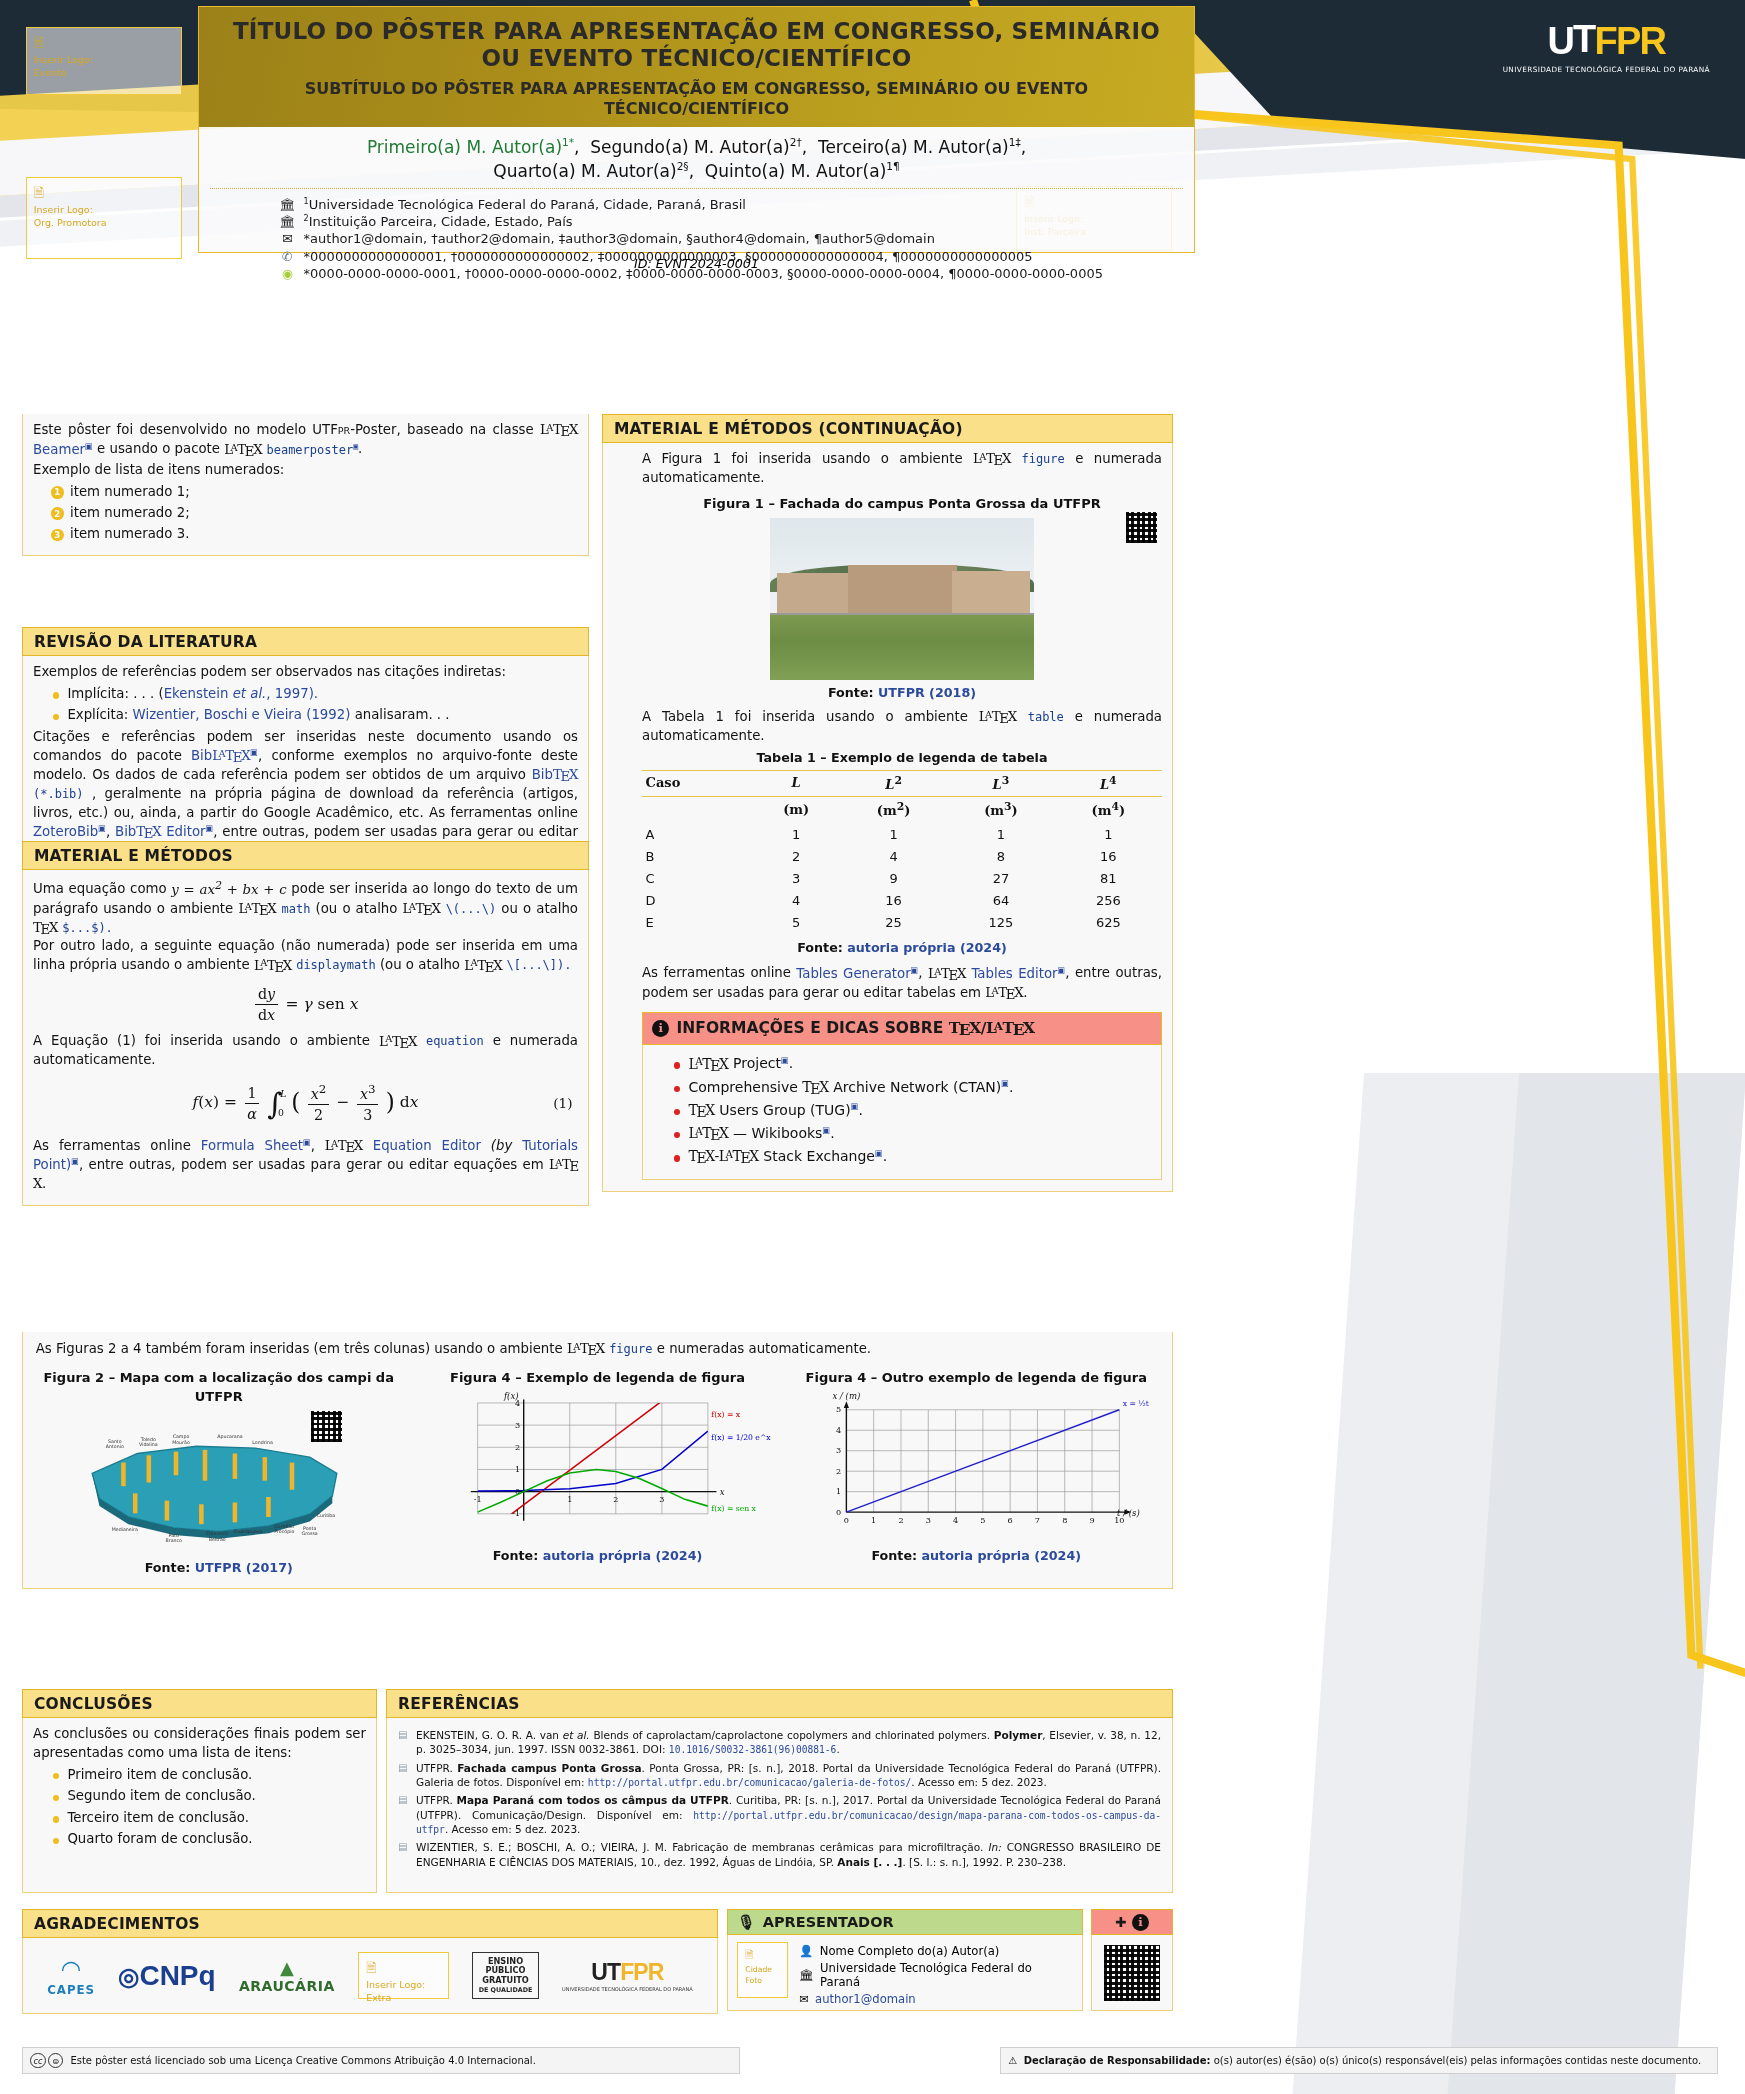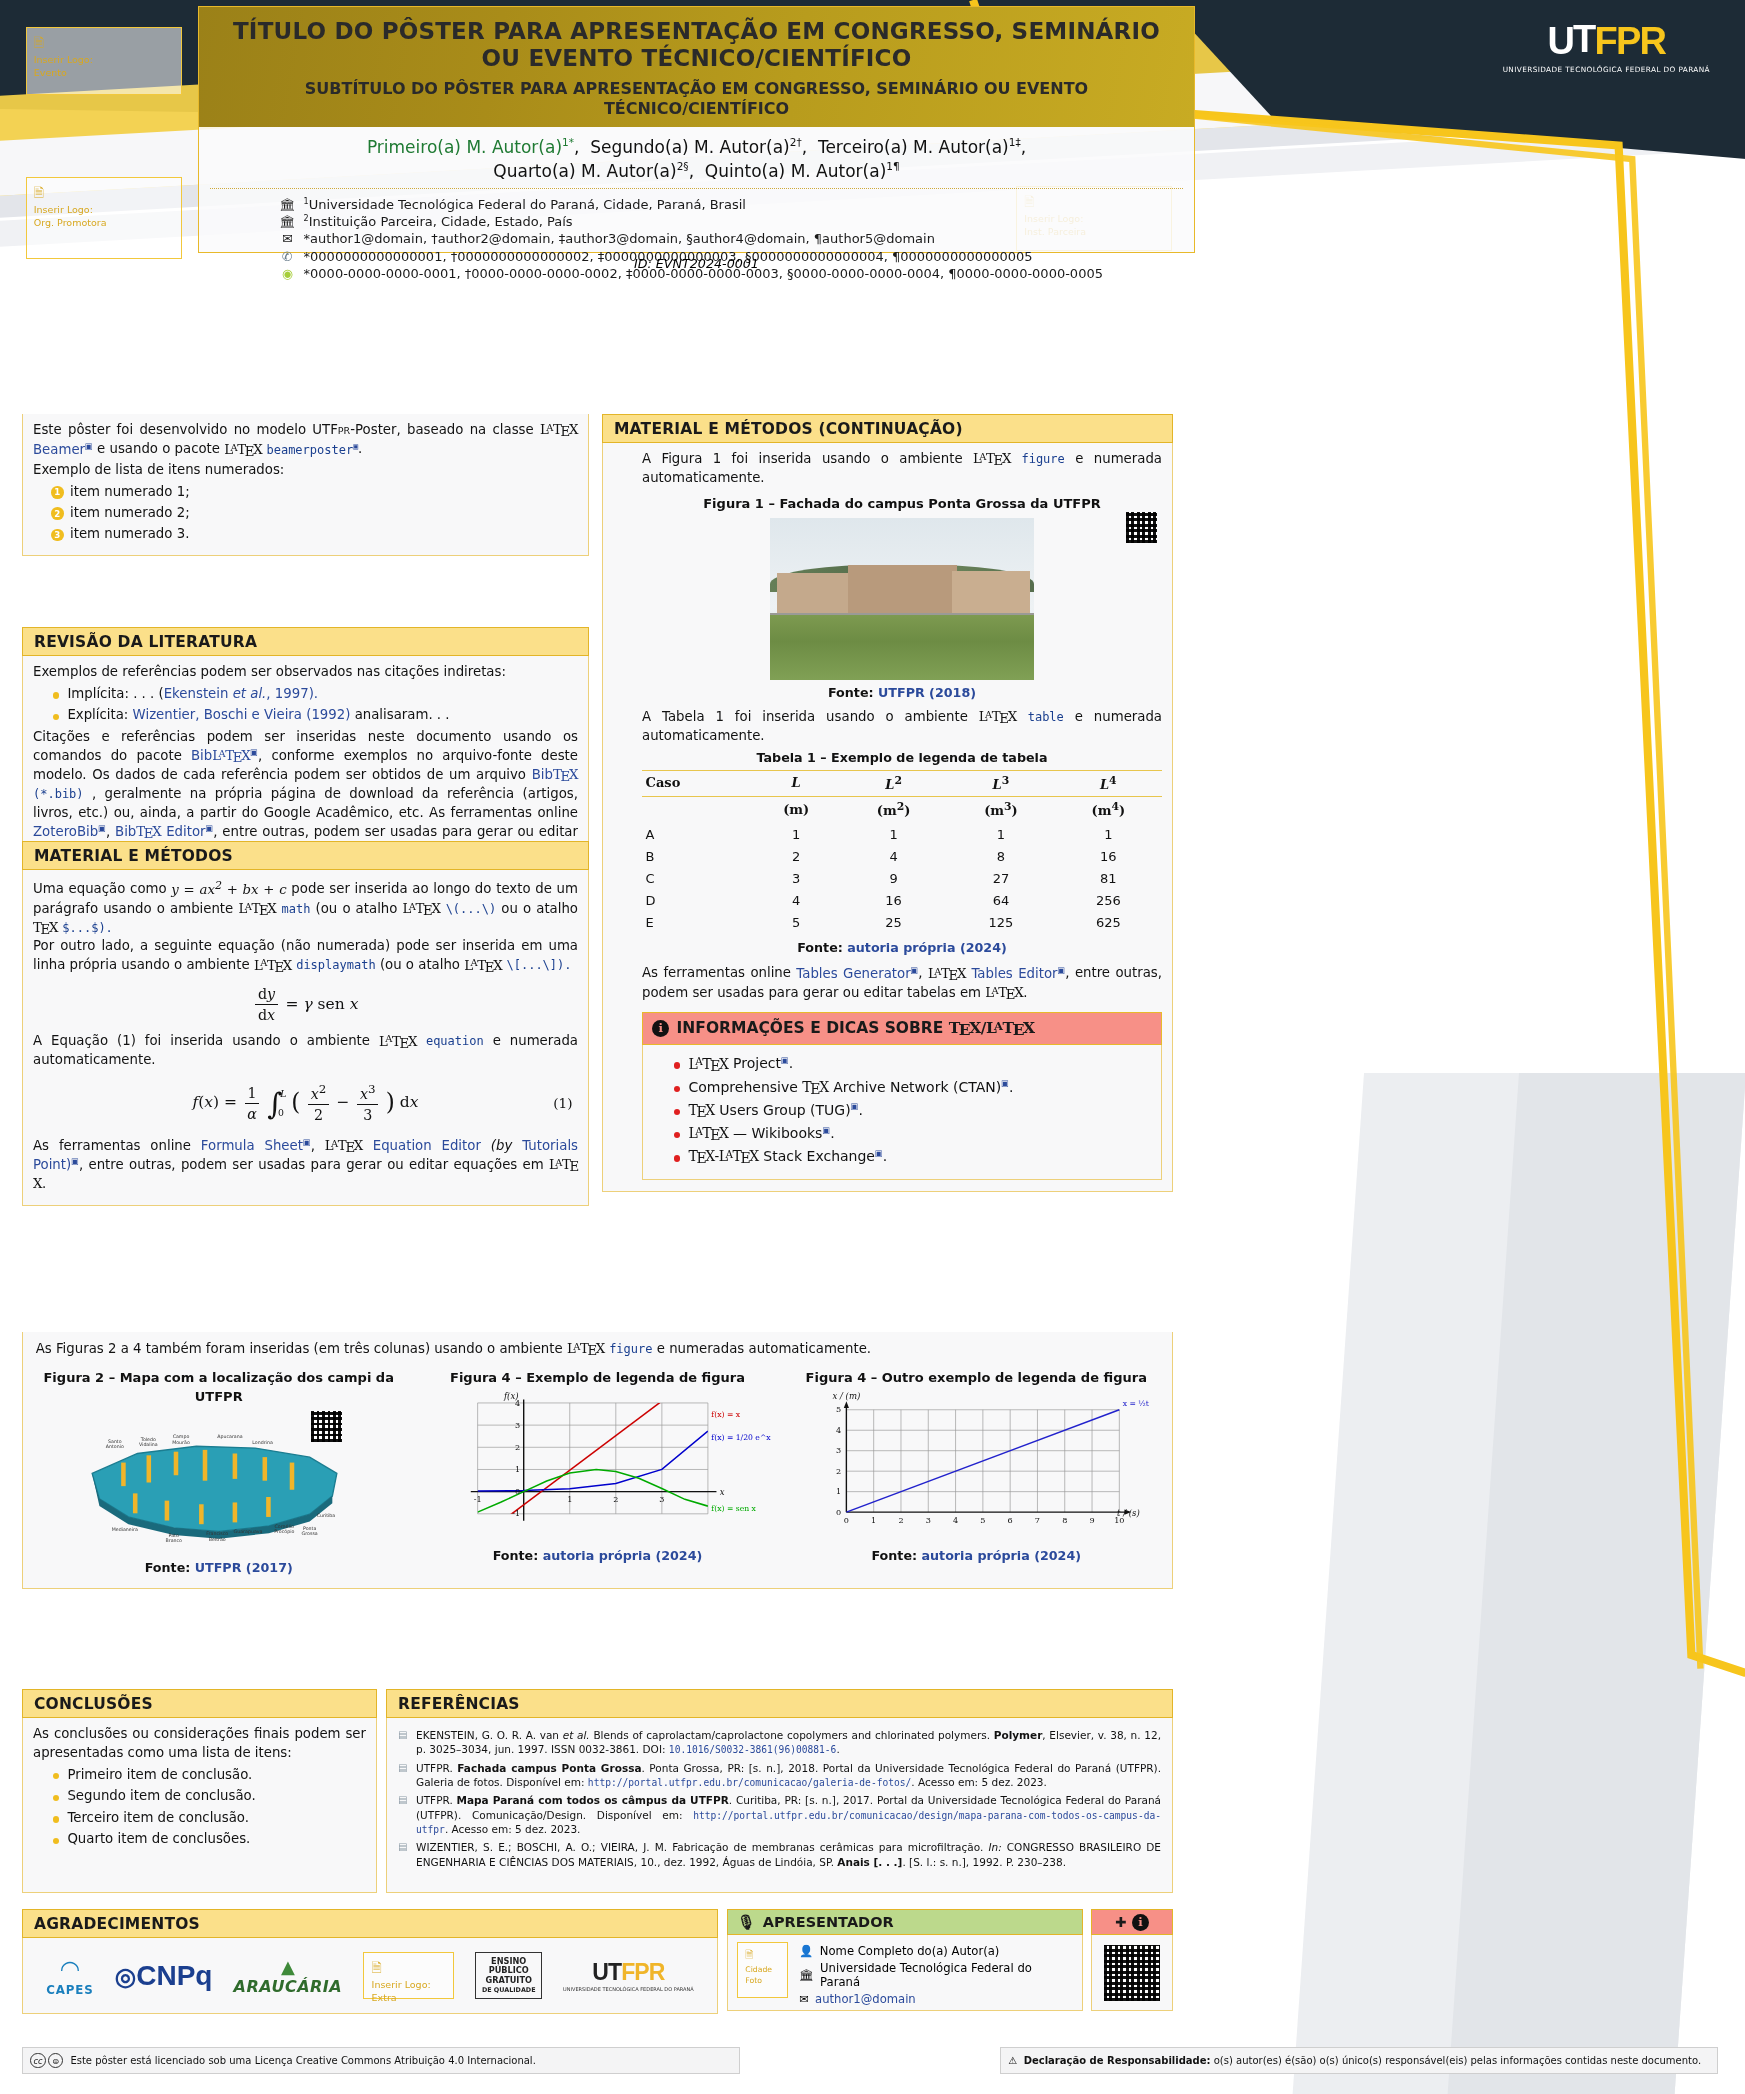--- a/index.html
+++ b/index.html
@@ -707,21 +707,21 @@
   </div>
 
   <div class="block" style="left:22px; top:1689px; width:355px;">
     <div class="blk-head">CONCLUSÕES</div>
     <div class="blk-body" style="height:175px;">
       <div>As conclusões ou considerações finais podem ser apresentadas como uma lista de itens:</div>
       <ul class="bul">
         <li>Primeiro item de conclusão.</li>
         <li>Segundo item de conclusão.</li>
         <li>Terceiro item de conclusão.</li>
-        <li>Quarto item de conclusões.</li>
+        <li>Quarto foram de conclusão.</li>
       </ul>
     </div>
   </div>
 
   <div class="block" style="left:386px; top:1689px; width:787px;">
     <div class="blk-head">REFERÊNCIAS</div>
     <div class="blk-body" style="height:175px; padding:6.4px 11px;">
       <ul class="refs">
         <li>
           <span>EKENSTEIN, G. O. R. A. van </span><span class="it">et al.</span><span> Blends of caprolactam/caprolactone copolymers and chlorinated polymers. </span><b>Polymer</b><span>, Elsevier, v. 38, n. 12, p. 3025–3034, jun. 1997. ISSN 0032-3861. DOI: </span><span class="url">10.1016/S0032-3861(96)00881-6</span><span>.</span>
@@ -744,21 +744,21 @@
     <div class="logos-row">
       <div style="text-align:center;">
         <div style="font-size:23.6px; color:#1a7fbd;">◠</div>
         <div style="font-size:11.8px; font-weight:bold; color:#1a7fbd; letter-spacing:0.9px;">CAPES</div>
       </div>
       <div style="font-size:28px; font-weight:bold; color:#1b3f8f; font-family:'Liberation Sans',sans-serif;">
         <span style="font-size:24.5px;">◎</span><span>CNPq</span>
       </div>
       <div style="text-align:center;">
         <div style="font-size:18px; color:#3f8a3a;">▲</div>
-        <div style="font-size:16px; font-weight:bold; color:#2f6b2c; letter-spacing:0.5px;font-style:italic;">ARAUCÁRIA</div>
+        <div style="font-size:14px; font-weight:bold; color:#2f6b2c; letter-spacing:0.5px;">ARAUCÁRIA</div>
       </div>
       <div class="logo-box" style="position:relative; left:auto; top:auto; width:91px; height:47px;">
         <span class="pg">🗎</span>
         <span>Inserir Logo:</span><br>
         <span>Extra</span>
       </div>
       <div style="text-align:center; font-size:8.2px; font-weight:bold; color:#222; line-height:1.15; border:1.4px solid #333; padding:3.6px 5.5px;">
         ENSINO<br>PÚBLICO<br>GRATUITO<br><span style="font-size:6.4px;">DE QUALIDADE</span>
       </div>
       <div style="text-align:center;">

